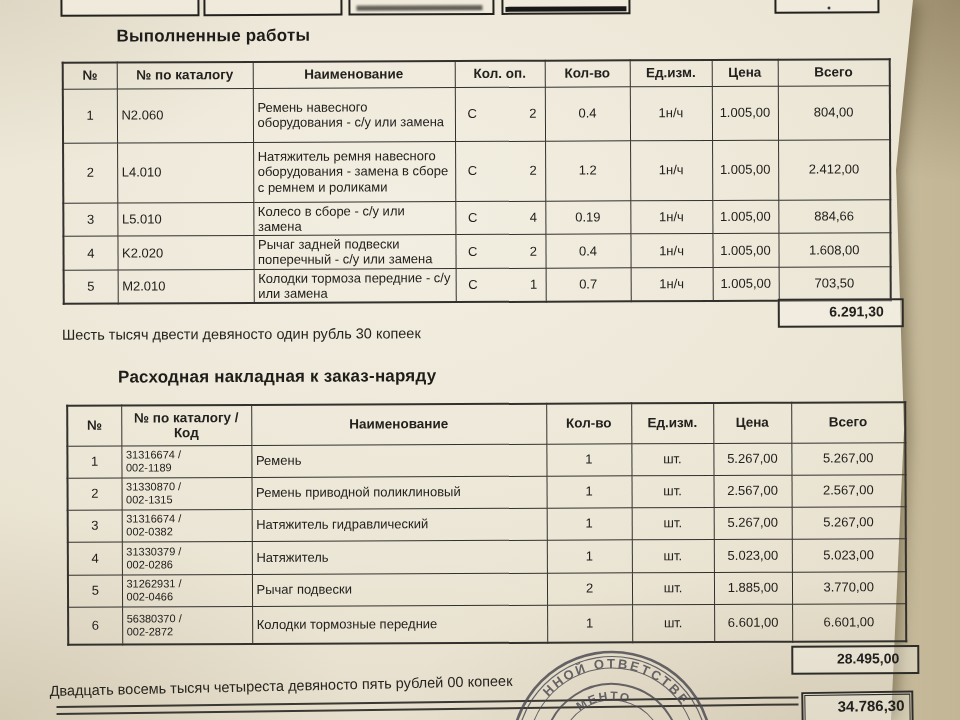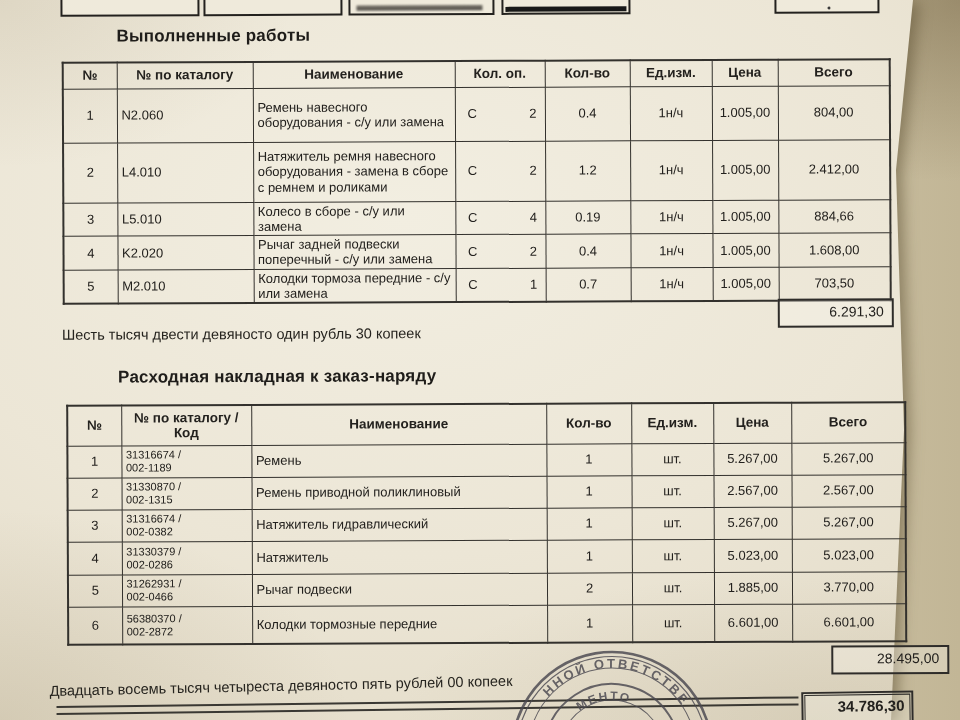--- a/index.html
+++ b/index.html
@@ -43,22 +43,22 @@
   #works-table tbody tr:nth-child(1){height:54px;}
   #works-table tbody tr:nth-child(2){height:60px;}
   #works-table tbody tr:nth-child(3){height:33px;}
   #works-table tbody tr:nth-child(4){height:33px;}
   #works-table tbody tr:nth-child(5){height:34px;}
   #parts-table thead tr{height:40px;}
   #parts-table tbody tr{height:32px;}
   #parts-table tbody tr:nth-child(4){height:33px;}
   #parts-table tbody tr:nth-child(6){height:38px;}
 
-  .total-box{position:absolute;border:2px solid #2e2c29;font-size:14px;font-weight:normal;
-             text-align:right;padding:3px 8px 0 0;background:rgba(250,247,238,.35);}
+  .total-box{position:absolute;border:2px solid #2e2c29;font-size:14px;font-weight:bold;
+             text-align:right;padding:3px 18px 0 0;background:rgba(250,247,238,.35);}
   .amount-words{position:absolute;font-size:14.5px;color:#26241f;}
 
   #grand-box{position:absolute;left:800px;top:693px;width:106px;height:40px;border:2px solid #2e2c29;
              transform:rotate(-0.55deg);padding:1px;background:rgba(250,247,238,.3);}
   #grand-box .inner{border:1.6px solid #2e2c29;height:100%;box-sizing:border-box;
              font-size:15px;font-weight:bold;text-align:right;padding:2px 5px 0 0;}
   #double-rule{position:absolute;left:55px;top:701px;width:742px;height:5px;
              border-top:2px solid #3a3833;border-bottom:2px solid #3a3833;transform:rotate(-0.5deg);}
 
   #stamp{position:absolute;left:482px;top:640px;width:260px;height:80px;opacity:.82;
@@ -286,21 +286,21 @@
             </td>
             <td class="c-name">Колодки тормозные передние</td>
             <td class="c-qty">1</td>
             <td class="c-unit">шт.</td>
             <td class="c-price">6.601,00</td>
             <td class="c-total">6.601,00</td>
           </tr>
         </tbody>
     </table>
 
-    <div class="total-box" style="left:790px;top:647px;width:106px;height:22px;margin-left:40px;">28.495,00</div>
+    <div class="total-box" style="left:790px;top:647px;width:106px;height:22px;">28.495,00</div>
 
     <div class="amount-words" style="left:48px;top:681px;transform:rotate(-1deg);transform-origin:left top;">Двадцать восемь тысяч четыреста девяносто пять рублей 00 копеек</div>
 
     <div id="double-rule"></div>
 
     <div id="grand-box">
       <div class="inner">34.786,30</div>
     </div>
   </div>
 

